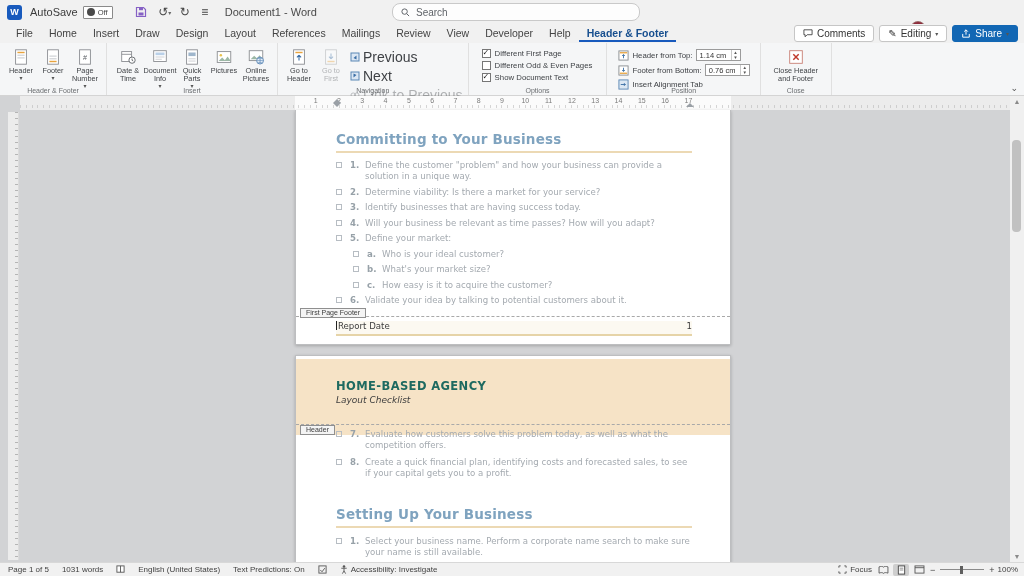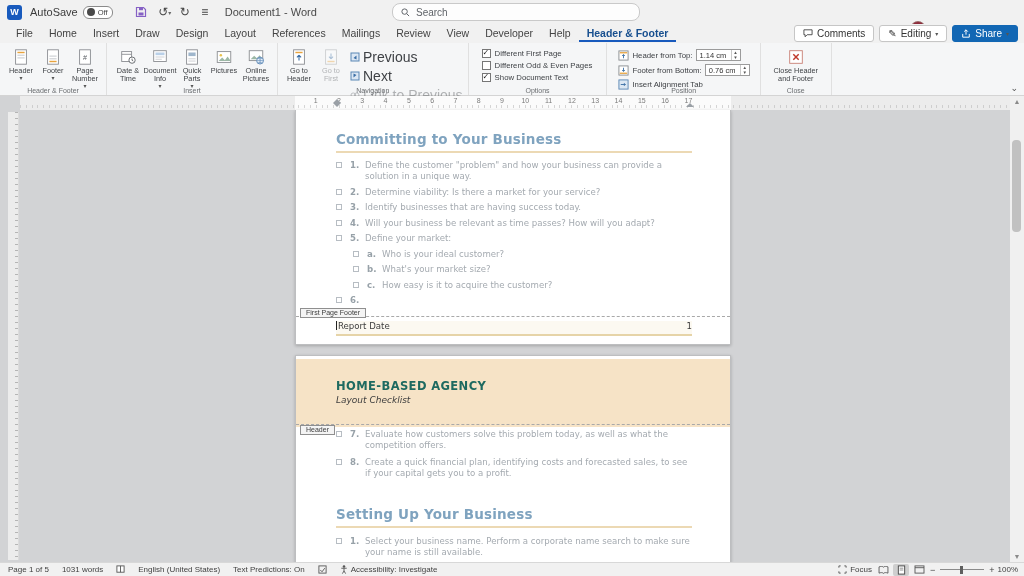--- a/index.html
+++ b/index.html
@@ -6,21 +6,21 @@
   html,body { width:1024px; height:576px; overflow:hidden; }
   body { font-family:"Liberation Sans", sans-serif; background:#d2d3d5; color:#333; }
   .app { position:relative; width:1024px; height:576px; }
 
   
   .titlebar { position:absolute; top:0; left:0; right:0; height:24px; background:#f1f1f1;
     display:flex; align-items:center; font-size:11px; color:#3b3b3b; }
   .word-logo { width:15px; height:15px; background:#185abd; border-radius:3px; color:#fff;
     font-size:9px; font-weight:bold; display:flex; align-items:center; justify-content:center; margin:0 8px 0 7px; }
   .autosave { display:flex; align-items:center; gap:5px; margin-right:22px; cursor:default; }
-  .as-pill { width:30px; height:13px; border:1px solid #8a8a8a; border-radius:6px; background:#fff;
+  .as-pill { width:30px; height:13px; border:1px solid #8a8a8a; border-radius:1px; background:#fff;
     display:flex; align-items:center; padding:0 3px; gap:3px; }
   .as-knob { width:8px; height:8px; border-radius:50%; background:#4a4a4a; }
   .as-state { font-size:7.5px; color:#444; }
   .qat-btn { width:20px; text-align:center; font-size:12px; color:#444; cursor:default; }
   .qat-btn .dd { font-size:6px; vertical-align:middle; color:#666; }
   .doctitle { margin-left:10px; color:#4a4a4a; }
   .searchbox { position:absolute; left:392px; top:3px; width:248px; height:18px; background:#fdfdfd;
     border:1px solid #c9c9c9; border-radius:8px; display:flex; align-items:center; gap:6px;
     padding:0 8px; color:#5f6368; font-size:10px; }
   .tb-right { position:absolute; right:0; top:17px; height:24px; display:flex; align-items:center; }
@@ -97,21 +97,21 @@
   .cbx { width:6px; height:6px; border:1px solid #b7bdc3; margin:2px 8px 0 0; flex:none; }
   .mk { width:15px; flex:none; font-size:8.6px; font-weight:bold; color:#97a1a8; line-height:11px; }
   .tx { max-width:330px; font-size:8.6px; color:#a4aab0; line-height:11px; }
   .area-tag { position:absolute; left:4px; z-index:3; background:#f4f4f4; border:1px solid #8f8f8f;
     font-size:7px; color:#3c3c3c; padding:0px 5px 1px; font-family:"Liberation Sans",sans-serif; }
   .dashline { position:absolute; left:0; right:0; border-top:1px dashed #a9a9a9; }
   .footer-row { position:absolute; left:40px; right:38px; display:flex; justify-content:space-between;
     font-size:8.6px; color:#3c3c3c; padding-bottom:3px; border-bottom:2px solid #e6d4a8;
     background:rgba(250,244,230,.55); }
   .caret { display:inline-block; width:1px; height:9px; background:#222; margin-right:1px; vertical-align:-1px; }
-  .banner { position:absolute; left:0; right:0; top:3px; height:68px; background:#f6e3c6; }
+  .banner { position:absolute; left:0; right:0; top:3px; height:76px; background:#f6e3c6; }
   .banner-title { position:absolute; left:40px; top:20px; font-size:11.5px; font-weight:bold;
     color:#1e6a60; letter-spacing:.4px; }
   .banner-sub { position:absolute; left:40px; top:36px; font-size:9px; font-style:italic; color:#3e3e3e; }
 
   
   .vscroll { position:absolute; right:0; top:96px; bottom:14px; width:14px; background:#f0f0f0; }
   .vscroll .arr { position:absolute; left:0; right:0; text-align:center; font-size:7px; color:#8a8a8a; }
   .vthumb { position:absolute; left:2px; width:9px; top:44px; height:92px; background:#c1c1c1; border-radius:4px; }
 
   
@@ -512,20 +512,21 @@
 
         <div class="crow indent-1">
           <span class="cbx"></span>
           <span class="mk">c.</span>
           <span class="tx">How easy is it to acquire the customer?</span>
         </div>
 
         <div class="crow indent-0">
           <span class="cbx"></span>
           <span class="mk">6.</span>
+          <span class="tx">Validate your idea by talking to potential customers about it.</span>
         </div>
       </div>
     <div class="area-tag" style="top:198px;">First Page Footer</div>
     <div class="dashline" style="top:206px;"></div>
     <div class="footer-row" style="top:211px;">
       <span><span class="caret"></span><span>Report Date</span></span>
       <span>1</span>
     </div>
   </div>
 

